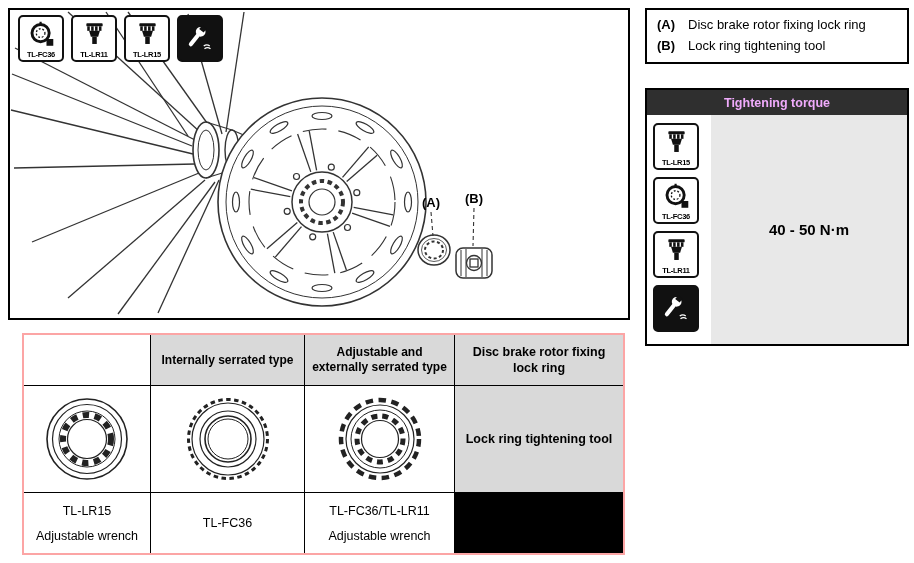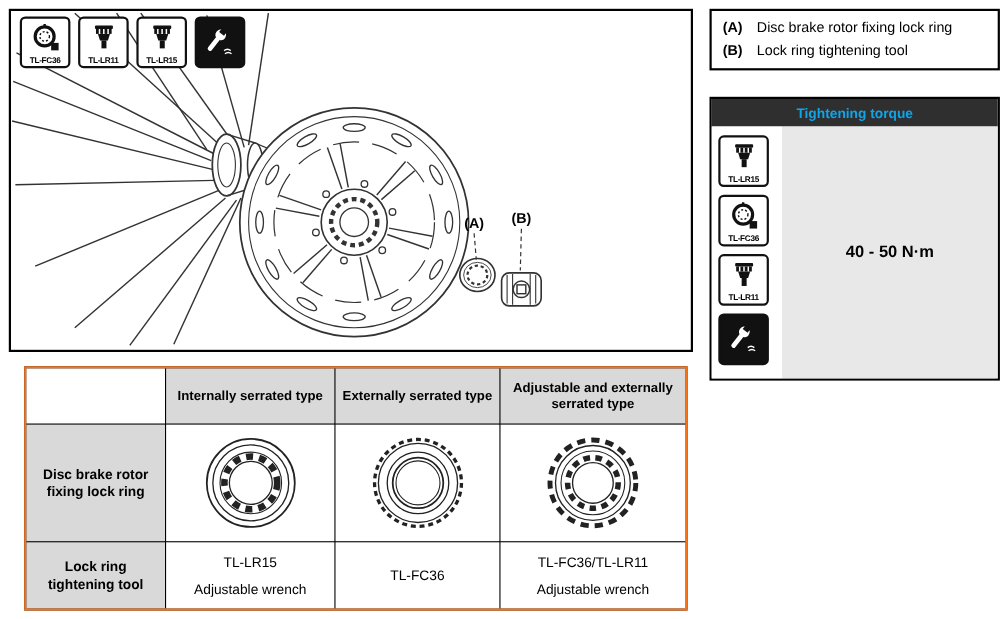--- a/index.html
+++ b/index.html
@@ -24,31 +24,31 @@
   .icon-label { font-size:7.5px; font-weight:bold; letter-spacing:-0.3px; white-space:nowrap; }
 
   
   .legend-panel { left:645px; top:8px; width:264px; height:56px; padding:7px 10px; }
   .legend-row { display:flex; gap:7px; align-items:baseline; height:21px; font-size:13px; }
   .legend-key { font-weight:bold; min-width:24px; }
 
   
   .torque-panel { left:645px; top:88px; width:264px; height:258px; padding:0; }
   .torque-header {
-    height:25px; background:#2f2f2f; color:#0ea5e9; font-weight:bold; font-size:12.5px;
+    height:25px; background:#2f2f2f; color:#f0abfc; font-weight:bold; font-size:12.5px;
     display:flex; align-items:center; justify-content:center;
   }
   .torque-body { display:flex; height:calc(100% - 25px); }
   .torque-icons { width:64px; padding:8px 6px; display:flex; flex-direction:column; gap:7px; background:#fff; box-sizing:border-box; }
   .torque-value { flex:1; background:#e8e8e8; display:flex; align-items:center; justify-content:center; font-weight:bold; font-size:15px; }
 
   
   .spec-table {
     position:absolute; left:22px; top:333px; width:603px; height:222px; box-sizing:border-box;
-    border:2px solid #f97316; background:#000;
+    border:2px solid #fca5a5; background:#000;
     display:grid; grid-template-columns:126px 153px 149px 1fr; grid-template-rows:50px 106px 1fr; gap:1px;
   }
   .cell { display:flex; align-items:center; justify-content:center; text-align:center; padding:2px 6px; box-sizing:border-box; background:#fff; }
   .cell.gray { background:#d9d9d9; font-weight:bold; }
   .cell.head { font-size:12px; line-height:1.25; }
   .cell.rowlabel { font-size:12.5px; line-height:1.3; }
   .cell.tool { flex-direction:column; gap:11px; font-size:12.5px; }
   .line2:empty { display:none; }
 
   .diag-line { stroke:#333; stroke-width:1.3; }
@@ -260,21 +260,20 @@
           </svg>
       </div>
     </div>
     <div class="torque-value">40 - 50 N·m</div>
   </div>
 </div>
 
 <div class="spec-table">
   <div class="cell"></div>
   <div class="cell gray head">Internally serrated type</div>
-  <div class="cell gray head">Externally serrated type</div>
   <div class="cell gray head">Adjustable and externally serrated type</div>
 
   <div class="cell gray rowlabel">Disc brake rotor fixing lock ring</div>
 
   <div class="cell">
     <svg width="92" height="92" viewBox="0 0 92 92">
       <g fill="none" stroke="#222">
         <circle cx="46" cy="46" r="40" stroke-width="1.6"></circle>
         <circle cx="46" cy="46" r="34.5" stroke-width="1.2"></circle>
         <circle cx="46" cy="46" r="28" stroke-width="1"></circle>

